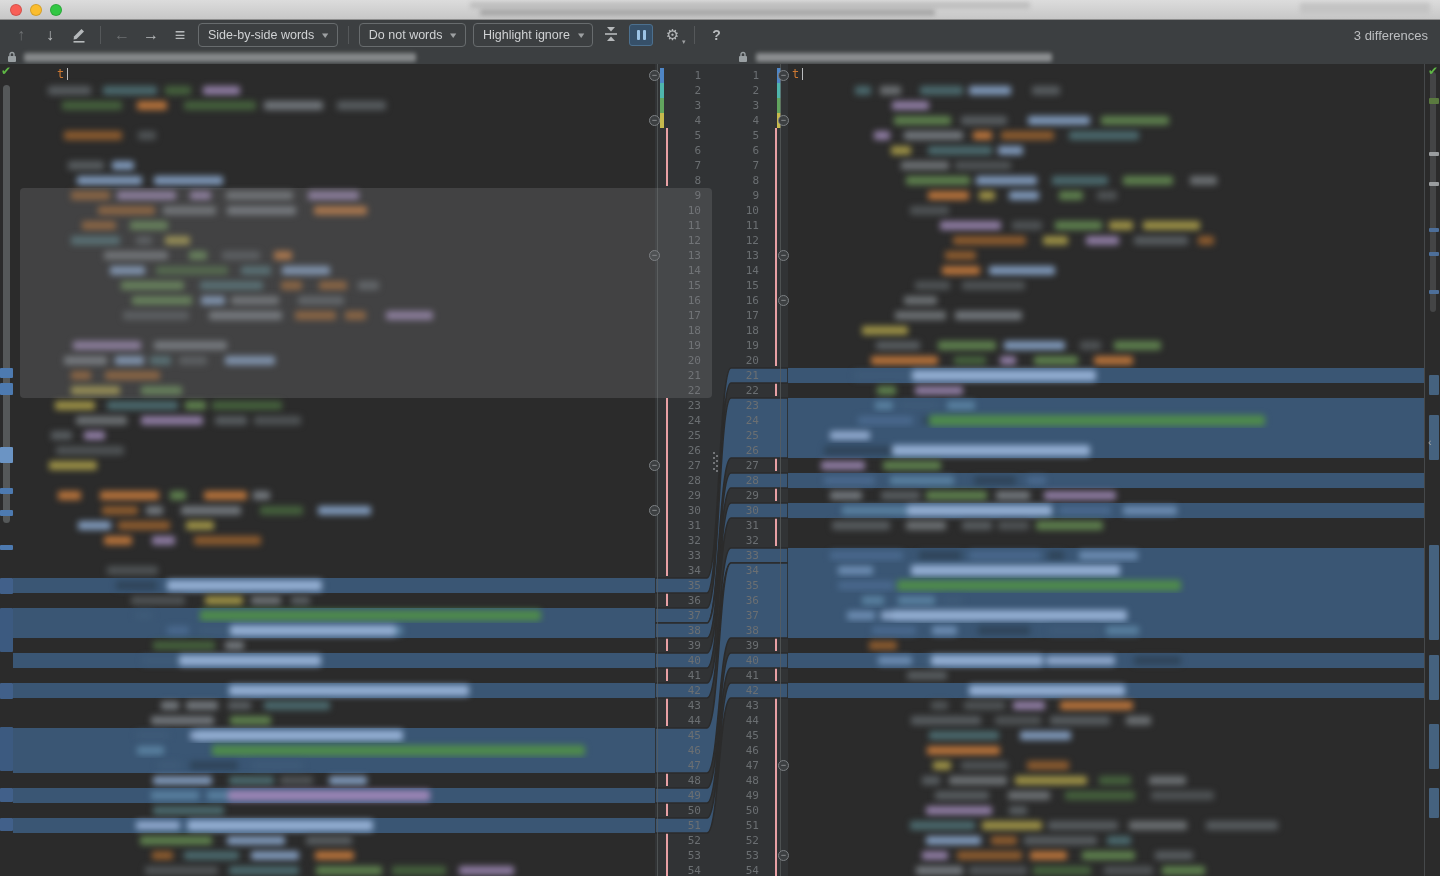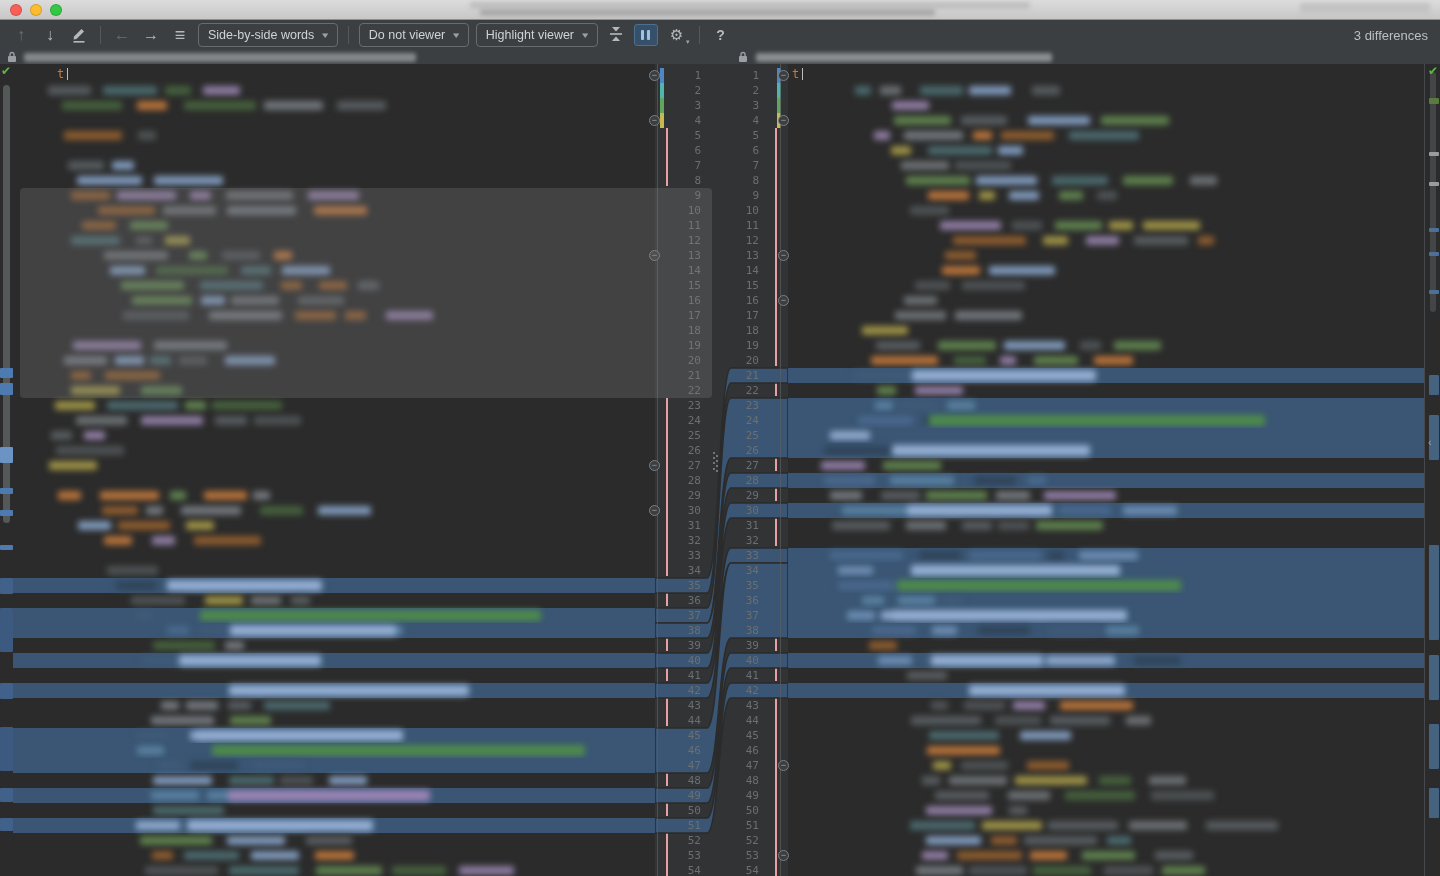--- a/index.html
+++ b/index.html
@@ -75,25 +75,25 @@
   <div class="sep"></div>
   <div class="tbtn dim"><span>←</span></div>
   <div class="tbtn"><span>→</span></div>
   <div class="tbtn" style="font-size:18px;"><span>≡</span></div>
   <div class="dd">
     <span>Side-by-side words</span>
     <span class="arr">▾</span>
   </div>
   <div class="sep"></div>
   <div class="dd">
-    <span>Do not viewer</span>
+    <span>Do not words</span>
     <span class="arr">▾</span>
   </div>
   <div class="dd">
-    <span>Highlight viewer</span>
+    <span>Highlight ignore</span>
     <span class="arr">▾</span>
   </div>
   <div class="tbtn">
     <svg width="16" height="18" viewBox="0 0 16 18">
       <path d="M4 2 h8 l-4 4.5 z" fill="#b6b9bb"></path>
       <rect x="2" y="8.2" width="12" height="1.6" fill="#b6b9bb"></rect>
       <path d="M4 16 h8 l-4 -4.5 z" fill="#b6b9bb"></path>
     </svg>
   </div>
   <div class="toggle-on">

